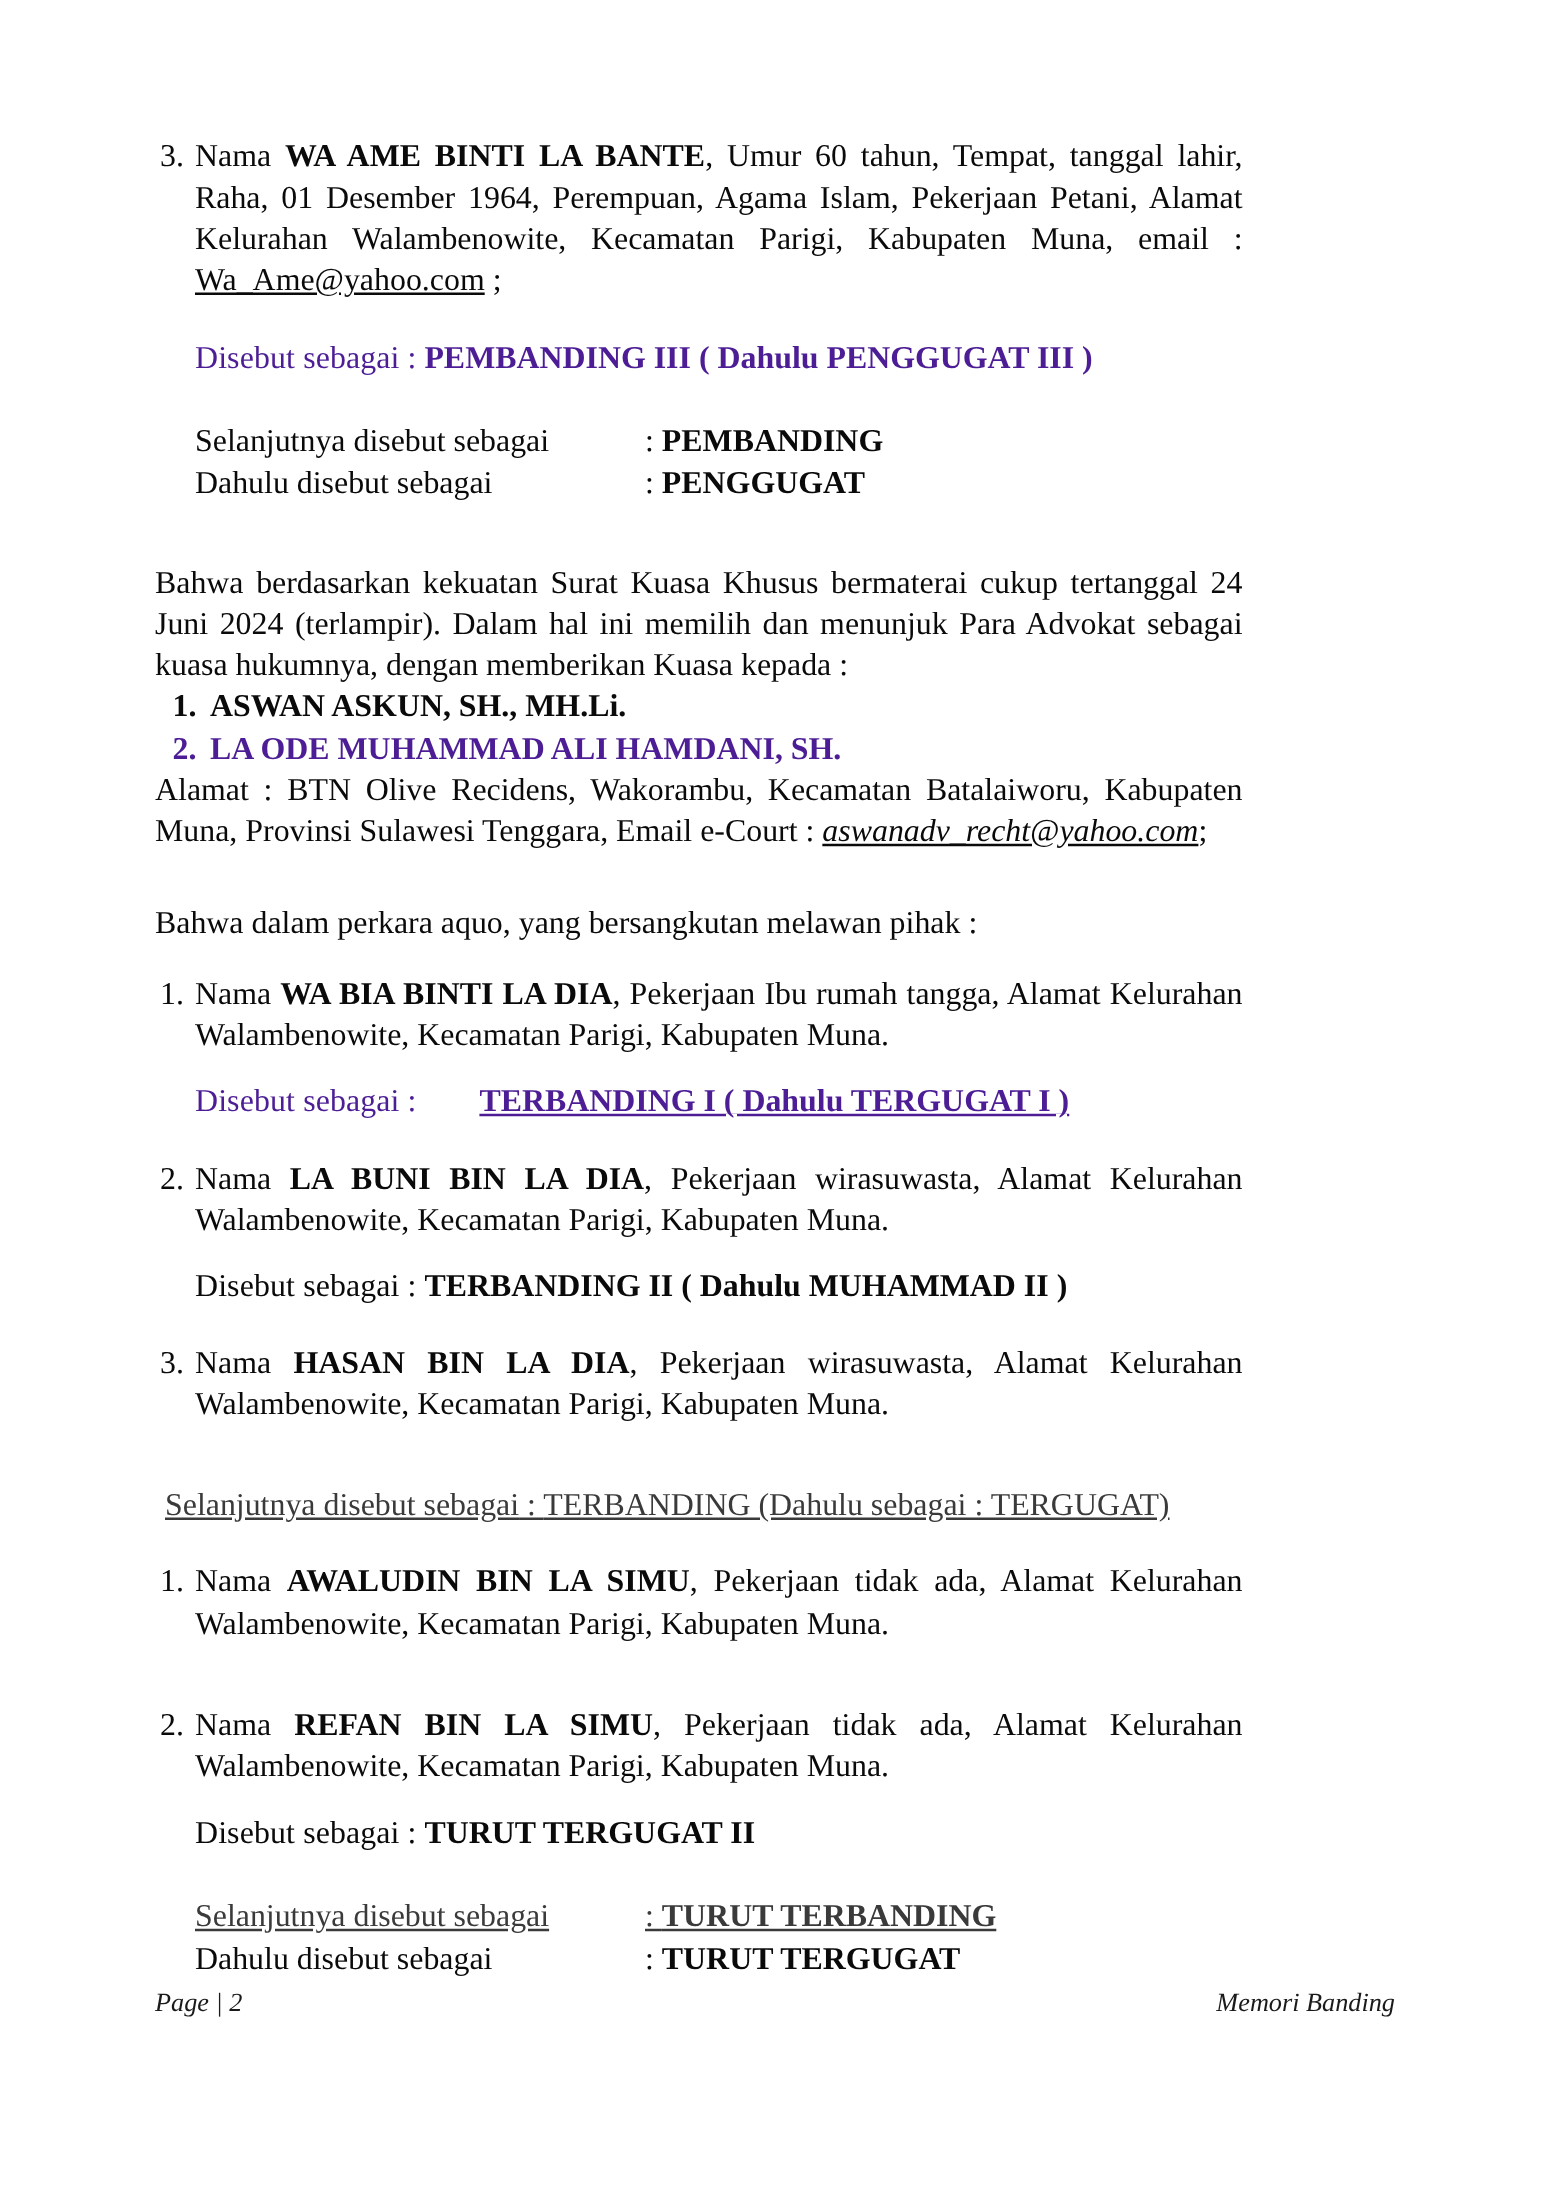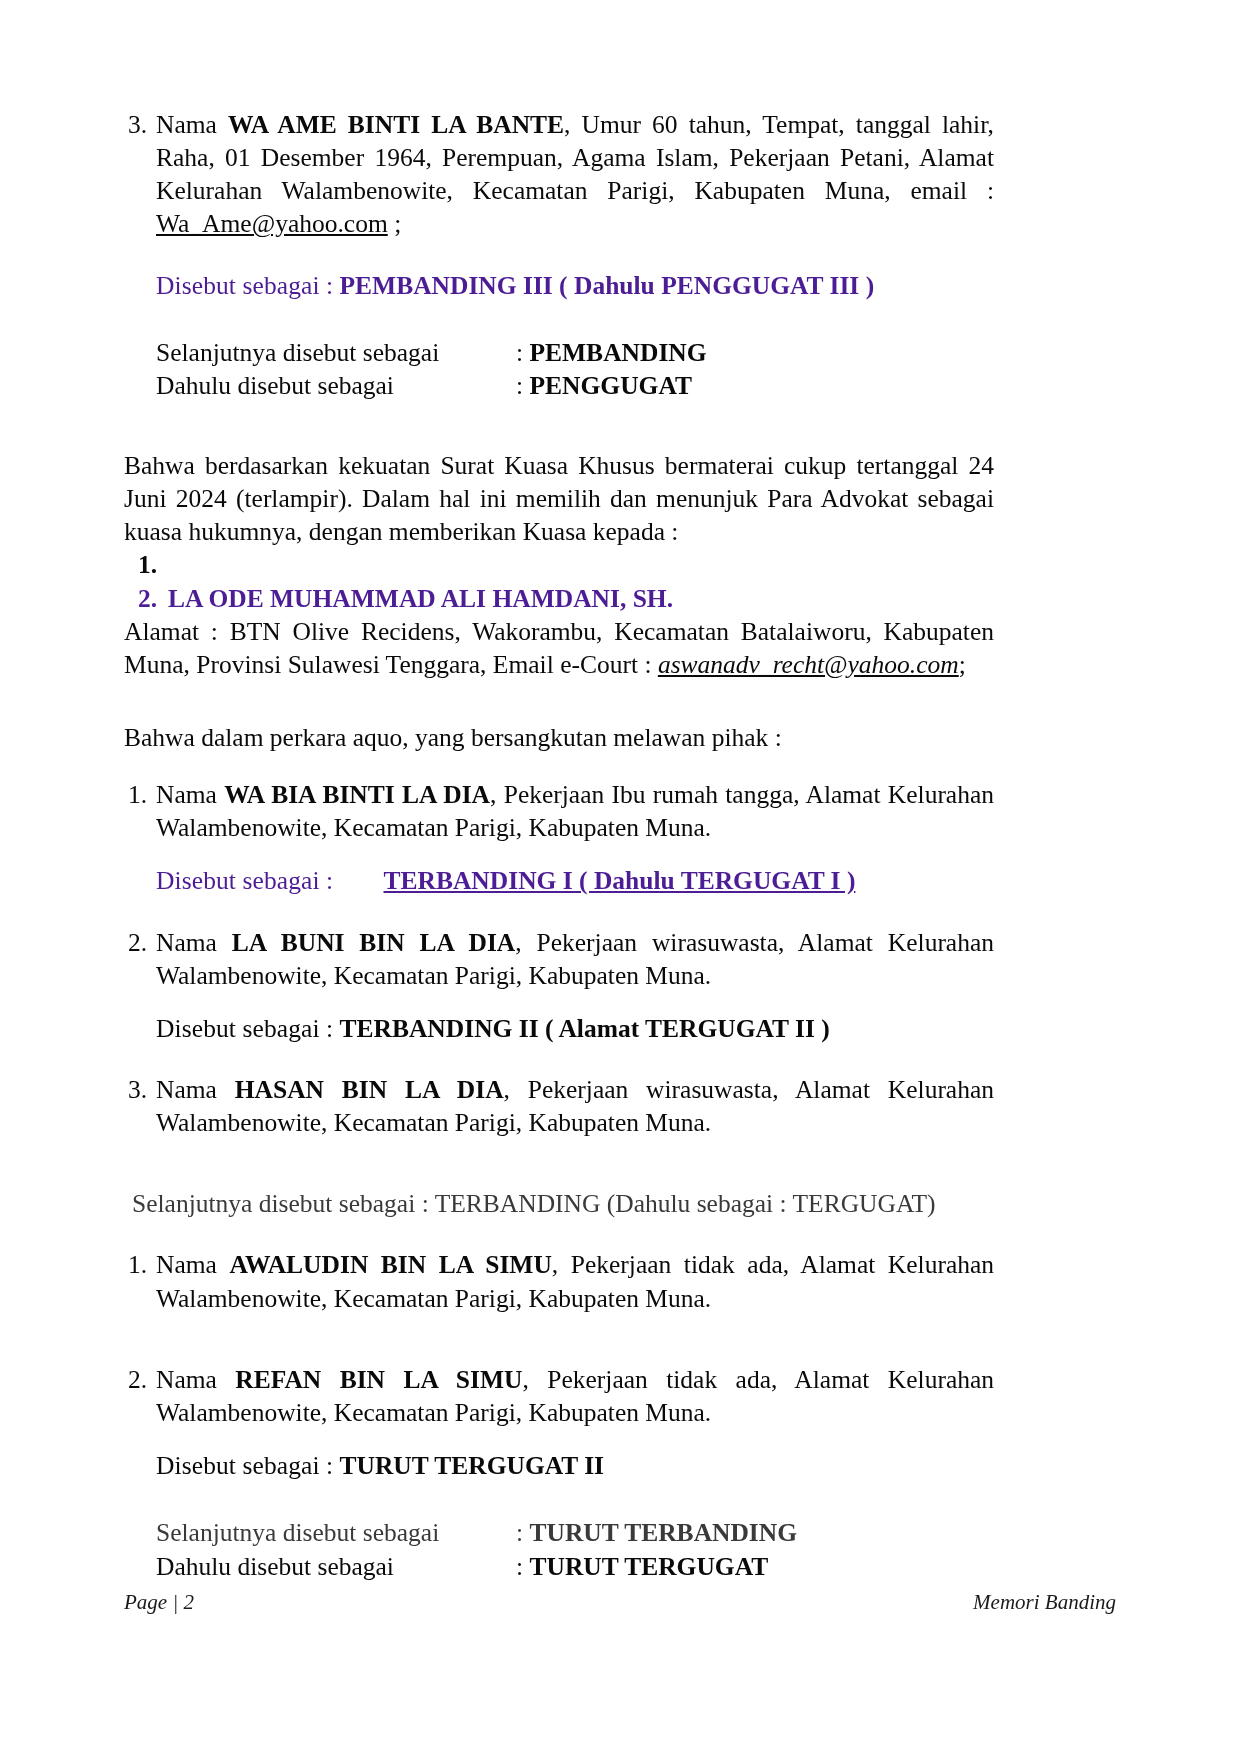--- a/index.html
+++ b/index.html
@@ -109,21 +109,21 @@
     display: flex;
     justify-content: space-between;
     align-items: baseline;
     font-style: italic;
     font-size: 21px;
     color: #1a1a1a;
     gap: 36px;
   }
   
   .faded { color: #4c1d95; }
-  .faded2 { color: #3a3a3a; }
+  .faded2 { color: #3a3a3a; text-decoration: underline; }
 </style>
 </head>
 <body>
 
 <div class="page">
   <div class="content">
 
     <div class="numbered">
       <span class="num">3.</span>
       <span class="body"><span>Nama</span>&nbsp;<b>WA AME BINTI LA BANTE</b><span>, Umur 60 tahun, Tempat, tanggal lahir, Raha, 01 Desember 1964, Perempuan, Agama Islam, Pekerjaan Petani, Alamat Kelurahan Walambenowite, Kecamatan Parigi, Kabupaten Muna, email : </span><span class="underline-email">Wa_Ame@yahoo.com</span><span> ;</span></span>
@@ -147,20 +147,21 @@
         <div class="c2"><span class="colon">: </span><span>PENGGUGAT</span></div>
       </div>
     </div>
 
     <div class="sp-46"></div>
 
     <p class="para">Bahwa berdasarkan kekuatan Surat Kuasa Khusus bermaterai cukup tertanggal 24 Juni 2024 (terlampir). Dalam hal ini memilih dan menunjuk Para Advokat sebagai kuasa hukumnya, dengan memberikan Kuasa kepada :</p>
 
     <div class="kuasa-item">
       <span class="num">1.</span>
+      <span>ASWAN ASKUN, SH., MH.Li.</span>
     </div>
     <div class="kuasa-item faded">
       <span class="num">2.</span>
       <span>LA ODE MUHAMMAD ALI HAMDANI, SH.</span>
     </div>
 
 
     <p class="para"><span>Alamat : BTN Olive Recidens, Wakorambu, Kecamatan Batalaiworu, Kabupaten Muna, Provinsi Sulawesi Tenggara, Email e-Court : </span><span class="ital underline-email">aswanadv_recht@yahoo.com</span><span>;</span></p>
 
     <div class="sp-40"></div>
@@ -179,21 +180,21 @@
     </div>
 
     <div class="sp-28"></div>
 
     <div class="numbered">
       <span class="num">2.</span>
       <span class="body"><span>Nama</span>&nbsp;<b>LA BUNI BIN LA DIA</b><span>, Pekerjaan wirasuwasta, Alamat Kelurahan Walambenowite, Kecamatan Parigi, Kabupaten Muna.</span></span>
     </div>
     <div class="sp-20"></div>
     <div class="disebut">
-      <span class="lbl">Disebut sebagai</span><span> : </span><span class="val">TERBANDING II ( Alamat TERGUGAT  II )</span>
+      <span class="lbl">Disebut sebagai</span><span> : </span><span class="val">TERBANDING II ( Dahulu MUHAMMAD  II )</span>
     </div>
 
     <div class="sp-28"></div>
 
     <div class="numbered">
       <span class="num">3.</span>
       <span class="body"><span>Nama</span>&nbsp;<b>HASAN BIN LA DIA</b><span>, Pekerjaan wirasuwasta, Alamat Kelurahan Walambenowite, Kecamatan Parigi, Kabupaten Muna.</span></span>
     </div>
     <div class="sp-20"></div>
 

